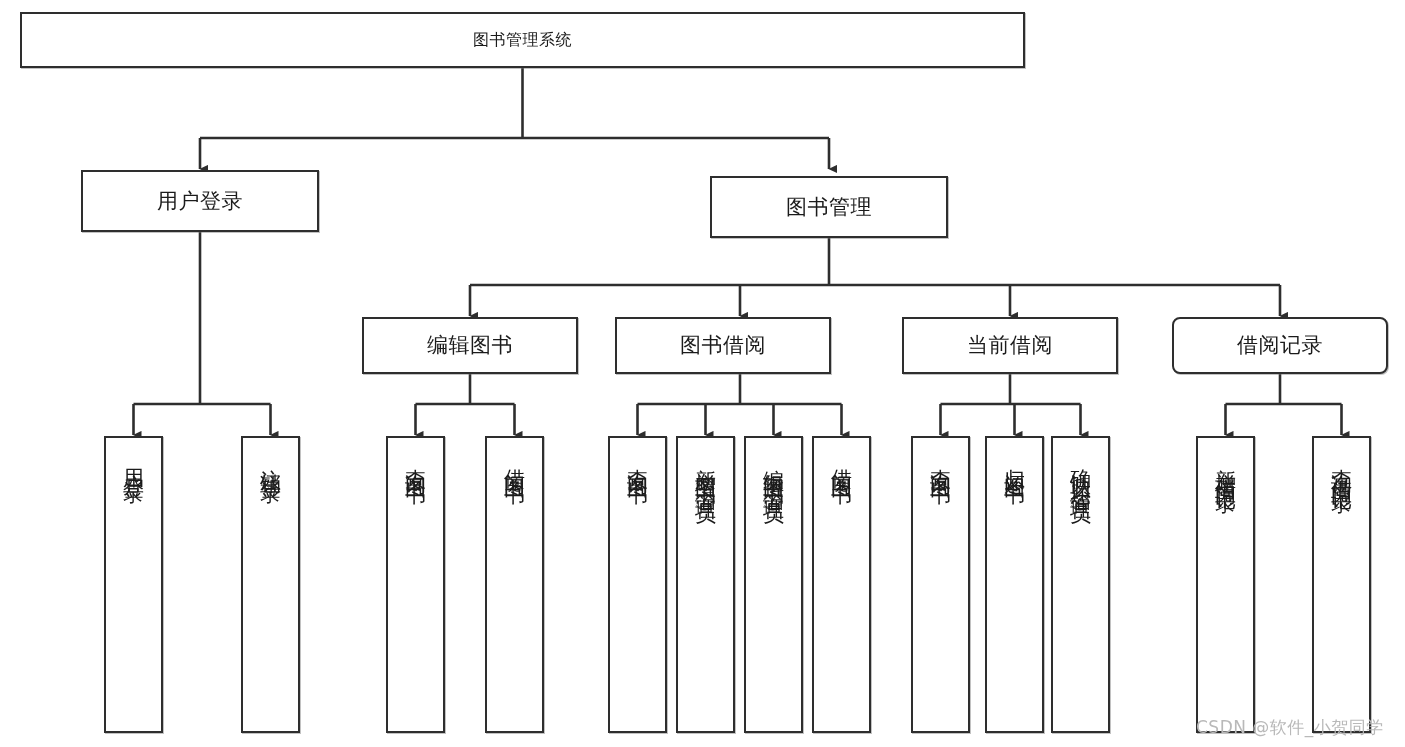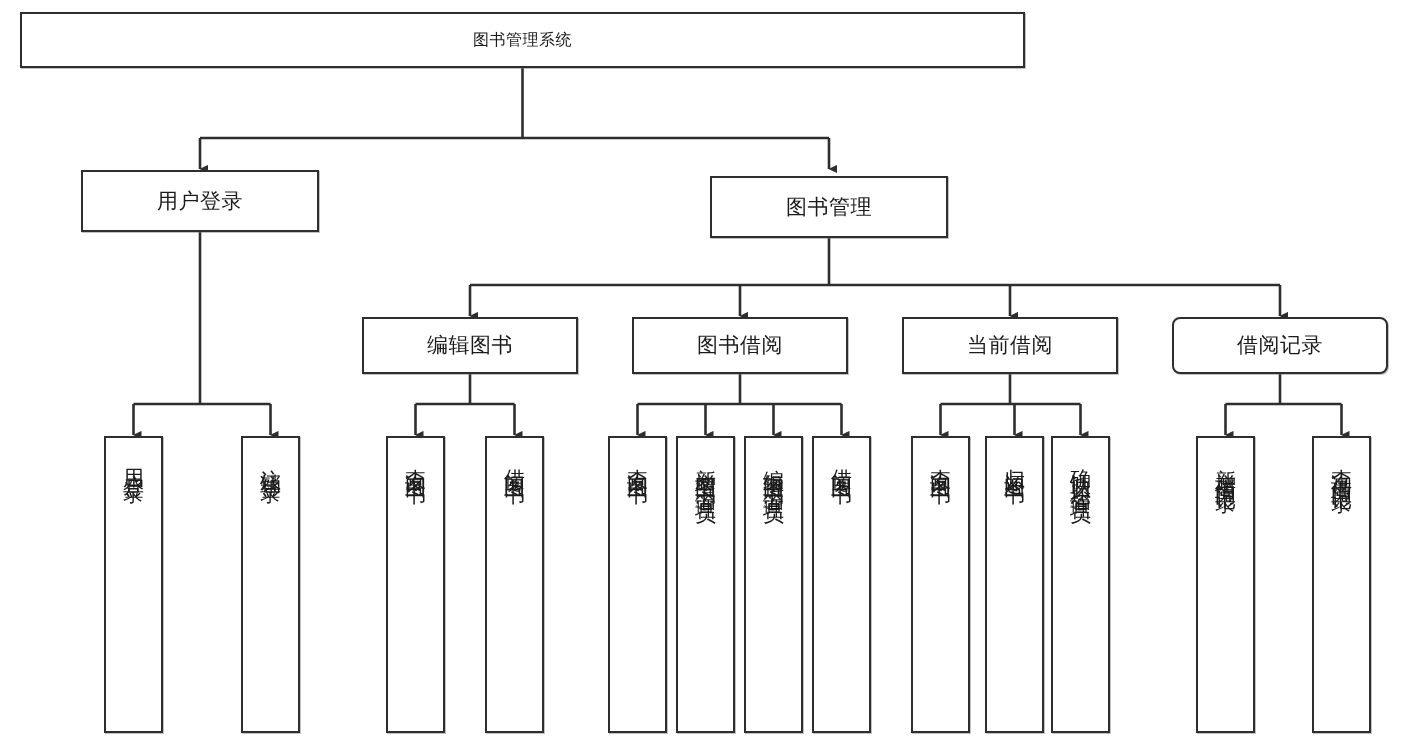--- a/index.html
+++ b/index.html
@@ -127,21 +127,21 @@
       </div>
       <div class="node horiz" style="left: 81px; top: 170px; width: 238px; height: 62px;">
         <span class="node-label">用户登录</span>
       </div>
       <div class="node horiz" style="left: 710px; top: 170px; width: 238px; height: 62px; margin-top: 6px;">
         <span class="node-label">图书管理</span>
       </div>
       <div class="node horiz" style="left: 362px; top: 317px; width: 216px; height: 57px;">
         <span class="node-label">编辑图书</span>
       </div>
-      <div class="node horiz" style="left: 632px; top: 317px; width: 216px; height: 57px; justify-content: center;">
+      <div class="node horiz" style="left: 615px; top: 317px; width: 216px; height: 57px; justify-content: center;">
         <span class="node-label">图书借阅</span>
       </div>
       <div class="node horiz" style="left: 902px; top: 317px; width: 216px; height: 57px;">
         <span class="node-label">当前借阅</span>
       </div>
       <div class="node horiz" style="left: 1172px; top: 317px; width: 216px; height: 57px; border-radius: 8px;">
         <span class="node-label">借阅记录</span>
       </div>
       <div class="node vert" style="left: 104px; top: 436px; width: 59px; height: 297px;">
         <span class="node-label">用户登录</span>
@@ -177,14 +177,15 @@
         <span class="node-label">确认归还（管理员）</span>
       </div>
       <div class="node vert" style="left: 1196px; top: 436px; width: 59px; height: 297px;">
         <span class="node-label">新增借阅记录</span>
       </div>
       <div class="node vert" style="left: 1312px; top: 436px; width: 59px; height: 297px;">
         <span class="node-label">查询借阅记录</span>
       </div>
     </div>
 
+  <div class="watermark" style="left: 1196px; top: 716px; color: rgb(185, 185, 185);">CSDN @软件_小贺同学</div>
 
 </div>
 
 </body></html>

